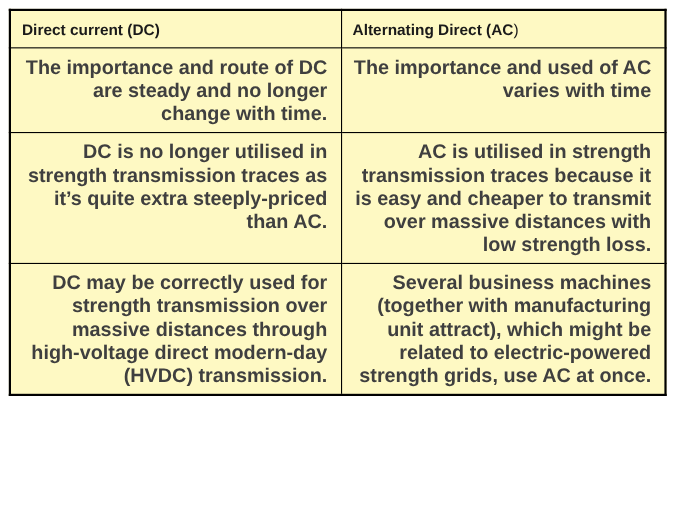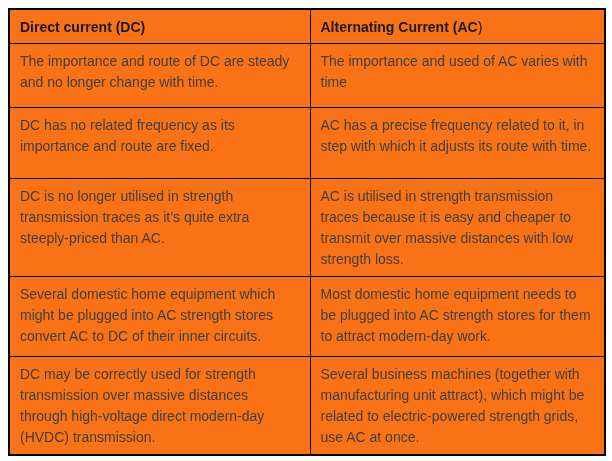--- a/index.html
+++ b/index.html
@@ -9,46 +9,47 @@
     width: 612px;
     height: 461px;
     font-family: "Liberation Sans", sans-serif;
   }
   table.cmp {
     border-collapse: collapse;
     table-layout: fixed;
     margin: 8px 0 0 8px;
     width: 596px;
     border: 2px solid #000000;
-    background: #f97316;
+    background: #fef9c3;
   }
   table.cmp col.col-dc { width: 301px; }
   table.cmp col.col-ac { width: 295px; }
   table.cmp th, table.cmp td {
     border: 1px solid #000000;
     vertical-align: top;
     text-align: left;
     padding: 6px 12px 6px 10px;
     box-sizing: border-box;
   }
   table.cmp th {
     font-size: 14px;
     line-height: 20px;
     font-weight: bold;
     color: #1a1a1a;
     height: 34px;
     padding-top: 7px;
   }
   table.cmp th .normal { font-weight: normal; }
   table.cmp td {
-    font-size: 14px;
+    font-size: 18px;
     line-height: 21px;
-    font-weight: normal;
+    font-weight: bold;
     color: #3f3f3f;
     padding-top: 7px;
+    text-align: right;
   }
   tr.r1 td { height: 64px; }
   tr.r2 td { height: 71px; }
   tr.r3 td { height: 90px; }
   tr.r4 td { height: 80px; }
   tr.r5 td { height: 95px; }
 </style>
 </head>
 <body>
 
@@ -56,39 +57,31 @@
   <colgroup>
     <col class="col-dc">
     <col class="col-ac">
   </colgroup>
   <thead>
     <tr>
       <th>
         <span>Direct current (DC)</span>
       </th>
       <th>
-        <span>Alternating Current (AC</span><span class="normal">)</span>
+        <span>Alternating Direct (AC</span><span class="normal">)</span>
       </th>
     </tr>
   </thead>
   <tbody>
     <tr class="r1">
       <td>The importance and route of DC are steady and no longer change with time.</td>
       <td>The importance and used of AC varies with time</td>
     </tr>
-    <tr class="r2">
-      <td>DC has no related frequency as its importance and route are fixed.</td>
-      <td>AC has a precise frequency related to it, in step with which it adjusts its route with time.</td>
-    </tr>
     <tr class="r3">
       <td>DC is no longer utilised in strength transmission traces as it’s quite extra steeply-priced than AC.</td>
       <td>AC is utilised in strength transmission traces because it is easy and cheaper to transmit over massive distances with low strength loss.</td>
-    </tr>
-    <tr class="r4">
-      <td>Several domestic home equipment which might be plugged into AC strength stores convert AC to DC of their inner circuits.</td>
-      <td>Most domestic home equipment needs to be plugged into AC strength stores for them to attract modern-day work.</td>
     </tr>
     <tr class="r5">
       <td>DC may be correctly used for strength transmission over massive distances through high-voltage direct modern-day (HVDC) transmission.</td>
       <td>Several business machines (together with manufacturing unit attract), which might be related to electric-powered strength grids, use AC at once.</td>
     </tr>
   </tbody>
 </table>
 
 </body></html>

